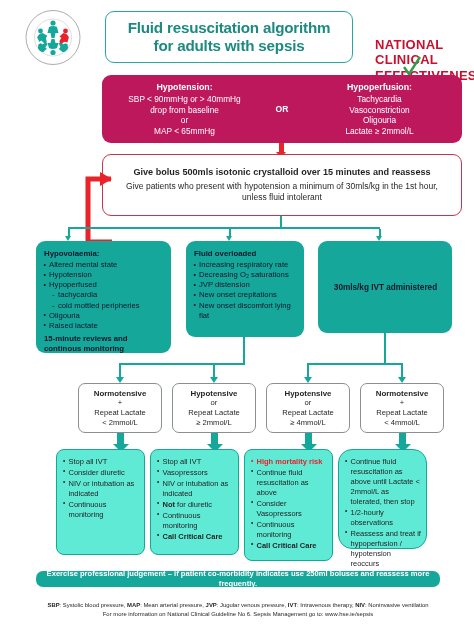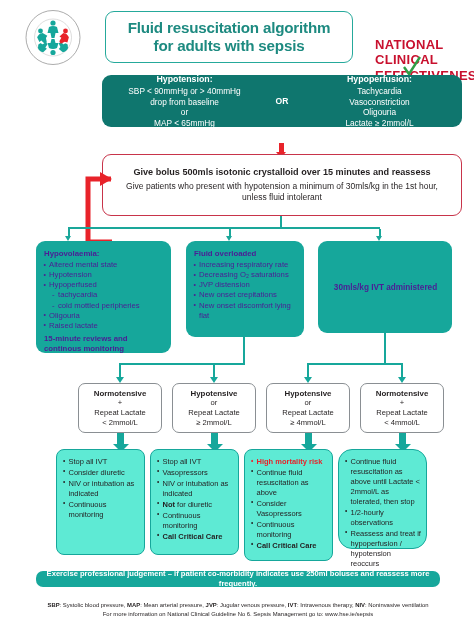--- a/index.html
+++ b/index.html
@@ -37,22 +37,22 @@
     line-height:1.18; letter-spacing:0.3px;margin-top:15px;
   }
   .ncec .tickwrap { position:relative; display:inline-block; }
   .ncec .tick {
     position:absolute; left:26px; top:-13px; width:22px; height:22px;
     pointer-events:none;
   }
 
   
   .red-box {
-    position:absolute; left:102px; top:75px; width:360px; height:52px;
-    background:#0f766e; border-radius:9px;
+    position:absolute; left:102px; top:75px; width:360px; height:68px;
+    background:#be185d; border-radius:9px;
     color:#ffffff; display:flex; align-items:center;
   }
   .red-col { flex:1; text-align:center; font-size:8.3px; line-height:1.28; }
   .red-col .hd { font-weight:bold; font-size:8.8px; display:block; margin-bottom:1px; }
   .red-or { width:30px; text-align:center; font-weight:bold; font-size:8.6px; }
 
   .arrow-red-down {
     position:absolute; left:279px; top:143px; width:5px; height:11px;
     background:#e8232a;
   }
@@ -92,21 +92,21 @@
   .tick-down { position:absolute; width:2.4px; height:9px; background:#1aa79a; }
   .tick-down::after{
     content:""; position:absolute; left:-2.6px; top:7px;
     border-left:3.8px solid transparent; border-right:3.8px solid transparent;
     border-top:5px solid #1aa79a;
   }
 
   
   .teal-box {
     position:absolute; background:#16a79b; border-radius:9px;
-    color:#4c1d95; padding:8px 7px 6px 8px;
+    color:#0f172a; padding:8px 7px 6px 8px;
   }
   .tb1 { left:36px;  top:241px; width:135px; height:112px; }
   .tb2 { left:186px; top:241px; width:118px; height:96px; }
   .tb3 { left:318px; top:241px; width:134px; height:92px;
          display:flex; align-items:center; justify-content:center; text-align:center; }
 
   .tb-hd { font-weight:bold; font-size:7.8px; margin-bottom:2px; }
   .tb-list { list-style:none; }
   .tb-list li {
     font-size:7.7px; line-height:1.32; padding-left:5px; position:relative;

